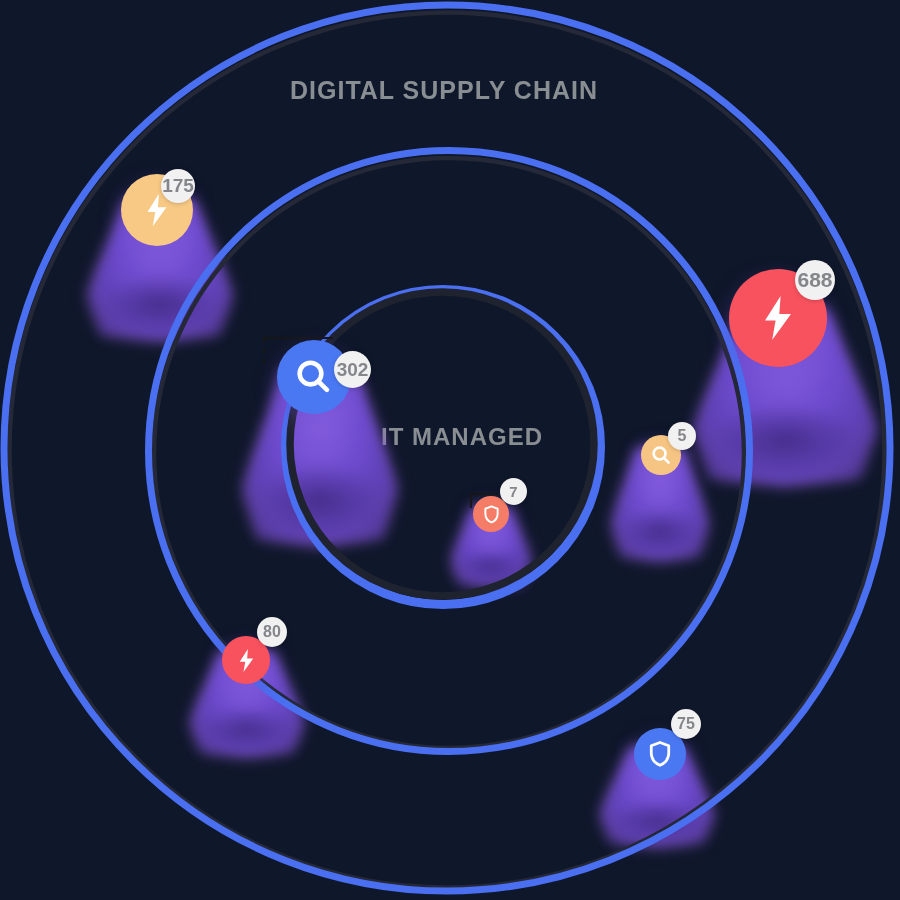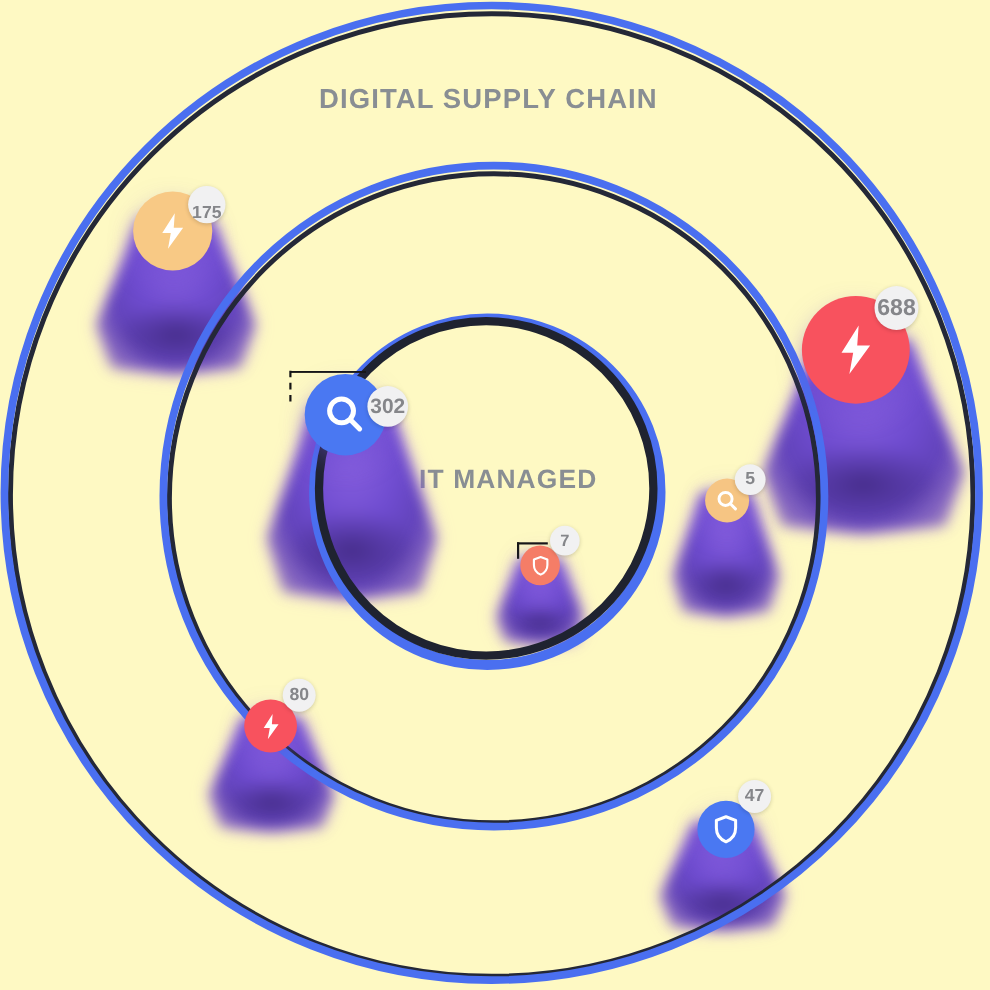--- a/index.html
+++ b/index.html
@@ -42,21 +42,21 @@
     position:absolute;border-radius:50%;background:#f1f1f2;
     display:flex;align-items:center;justify-content:center;
     color:#85868a;font-weight:bold;
     box-shadow:0 1px 4px rgba(0,0,0,.18);
     cursor:pointer;
   }
 </style>
 </head>
 <body>
 
-<div id="stage" style="background:#fef9c3;">
+<div id="stage" style="background:#0f172a;">
 
   <div class="zone-label" style="left:144px;top:76px;font-size:25px;">DIGITAL SUPPLY CHAIN</div>
   <div class="zone-label" style="left:162px;top:423px;font-size:24px;">IT MANAGED</div>
 
   <div class="cones">
     <div class="cone" style="left:85px;top:200px;width:150px;height:140px;">
         <div class="cone-shape"></div>
       </div>
     <div class="cone" style="left:690px;top:310px;width:190px;height:175px;">
         <div class="cone-shape"></div>
@@ -93,21 +93,21 @@
   <div class="bracket" style="left:263px;top:337px;width:68px;height:26px;border-top:2px solid #161616;border-left:2px dashed #161616;"></div>
   <div class="bracket" style="left:470px;top:493px;width:26px;height:13px;border-top:2px solid #161616;border-left:2px solid #161616;"></div>
 
   <div class="nodes">
 
     <div class="node-circle" style="left: 121px; top: 174px; width: 72px; height: 72px; background: rgb(248, 201, 133);">
       <svg width="38" height="38" viewBox="0 0 24 24">
         <path d="M13.2 1.8 L6 13.2 H10.9 L9.3 22.2 L18 10.2 H12.6 Z" fill="#fff"></path>
       </svg>
     </div>
-    <div class="badge" style="left:171px;top:169px;width:34px;height:34px;font-size:16px;align-items:flex-end;">
+    <div class="badge" style="left:161px;top:169px;width:34px;height:34px;font-size:19px;">
       <span>175</span>
     </div>
 
     <div class="node-circle" style="left: 729px; top: 269px; width: 98px; height: 98px; background: rgb(248, 82, 94);">
       <svg width="52" height="52" viewBox="0 0 24 24">
         <path d="M13.2 1.8 L6 13.2 H10.9 L9.3 22.2 L18 10.2 H12.6 Z" fill="#fff"></path>
       </svg>
     </div>
     <div class="badge" style="left:795px;top:260px;width:40px;height:40px;font-size:21px;">
       <span>688</span>
@@ -150,17 +150,17 @@
     <div class="badge" style="left:257px;top:617px;width:30px;height:30px;font-size:16px;">
       <span>80</span>
     </div>
 
     <div class="node-circle" style="left: 634px; top: 728px; width: 52px; height: 52px; background: rgb(74, 120, 242);">
       <svg width="30" height="30" viewBox="0 0 24 24">
         <path d="M12 2.8 L19 5.4 V11 C19 15.6 16.1 19.3 12 21 C7.9 19.3 5 15.6 5 11 V5.4 Z" fill="none" stroke="#fff" stroke-width="2.2" stroke-linejoin="round"></path>
       </svg>
     </div>
     <div class="badge" style="left:671px;top:709px;width:30px;height:30px;font-size:16px;">
-      <span>47</span>
+      <span>75</span>
     </div>
 
   </div>
 </div>
 
 </body></html>

